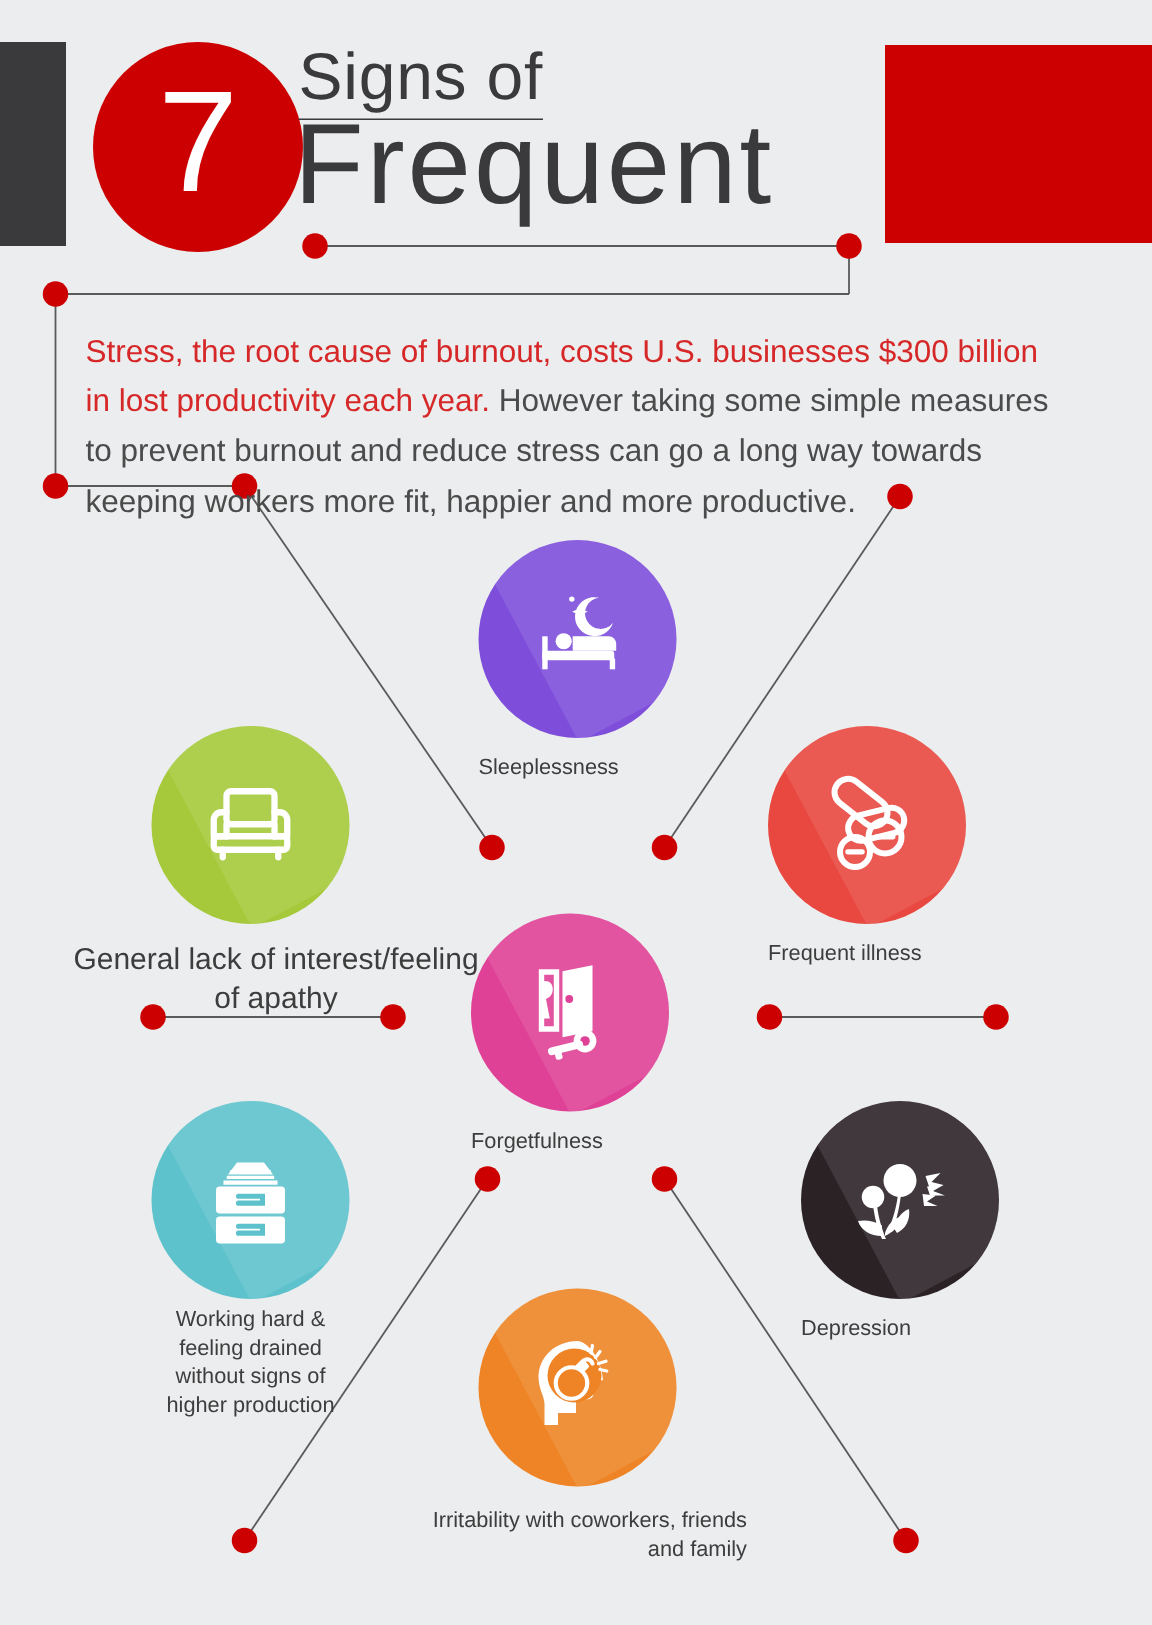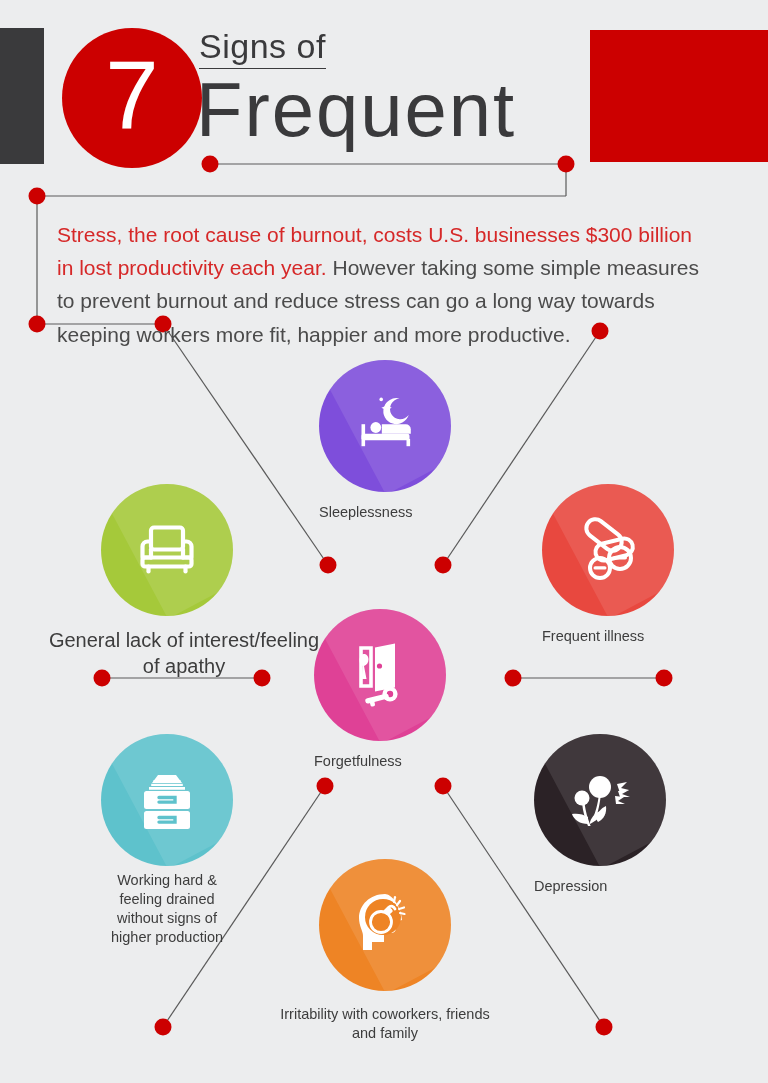--- a/index.html
+++ b/index.html
@@ -27,21 +27,21 @@
     background:#cc0000;
     display:flex;align-items:center;justify-content:center;
   }
   .num-circle span{
     color:#ffffff;font-size:96px;line-height:1;font-weight:400;
     font-family:"Liberation Sans", sans-serif;
     margin-top:-6px;
   }
   .signs-of{
     position:absolute;left:199px;top:28px;
-    font-size:34px;color:#3a3a3c;font-weight:300;
+    font-size:44px;color:#3a3a3c;font-weight:300;
     letter-spacing:.5px;
     border-bottom:1.5px solid #3a3a3c;
     padding-bottom:3px;line-height:1.1;
   }
   .burnout{
     position:absolute;left:196px;top:72px;
     font-size:76px;color:#3a3a3c;font-weight:300;
     letter-spacing:2px;line-height:1;
   }
 
@@ -70,37 +70,37 @@
     pointer-events:none;
   }
   .circle svg{position:relative;z-index:2;}
   .label{
     margin-top:11px;font-size:14.5px;color:#3d3d3d;line-height:1.28;
   }
 
   .n-sleep{left:319px;top:360px;width:132px;}
   .n-apathy{left:101px;top:484px;width:268px;}
   .n-apathy .circle{margin:0 0 0 0;}
-  .n-illness{left:542px;top:484px;width:132px;}
+  .n-illness{left:512px;top:484px;width:132px;}
   .n-forget{left:314px;top:609px;width:132px;}
   .n-working{left:101px;top:734px;width:132px;}
   .n-depress{left:534px;top:734px;width:132px;}
   .n-irrit{left:319px;top:859px;width:132px;}
 
   .lbl-apathy{
     position:absolute;left:38px;top:627px;width:292px;
     text-align:center;font-size:20px;color:#3d3d3d;line-height:1.3;
   }
   .lbl-working{
     position:absolute;left:97px;top:871px;width:140px;
     text-align:center;font-size:14.5px;color:#3d3d3d;line-height:1.3;
   }
   .lbl-irrit{
     position:absolute;left:272px;top:1005px;width:226px;
-    text-align:center;font-size:14.5px;color:#3d3d3d;line-height:1.3;
+    text-align:right;font-size:14.5px;color:#3d3d3d;line-height:1.3;
   }
 </style>
 </head>
 <body>
 
 <div id="stage">
 
   <svg id="lines" viewBox="0 0 768 1083">
     <g stroke="#5a5a5a" stroke-width="1.2" fill="none">
 

